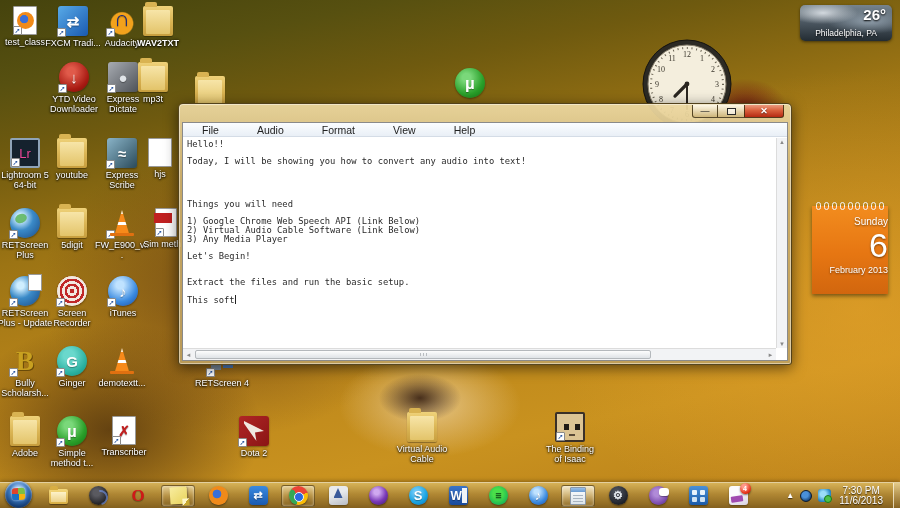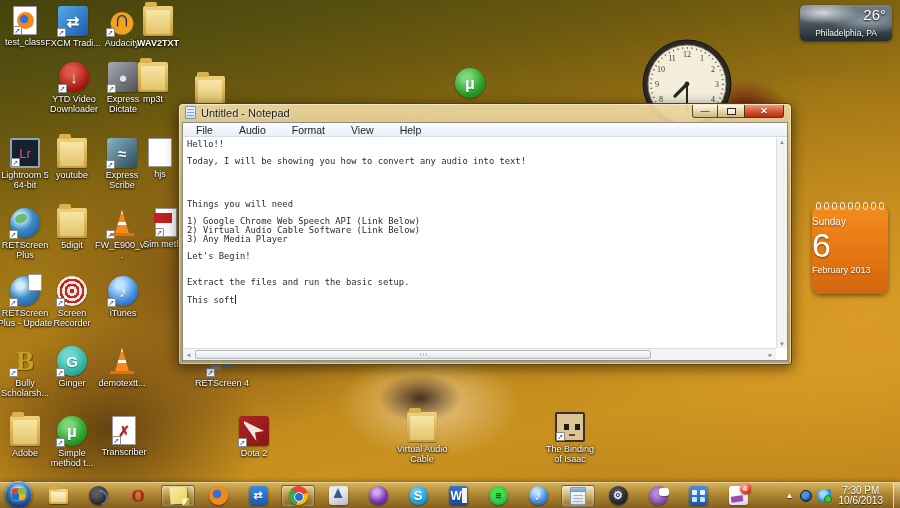--- a/index.html
+++ b/index.html
@@ -61,24 +61,24 @@
   .k-ret4::before{content:'';position:absolute;top:12px;left:4px;width:10px;height:12px;background:#7a8a9a;box-shadow:12px -2px 0 #4a7ab8;}
   .k-utor{border-radius:50%;background:radial-gradient(circle at 38% 32%,#7ad87a 0 15%,#2aa02a 60%,#147014 100%);box-shadow:0 1px 2px rgba(0,0,0,.4);}
   .k-utor .glyph{font-size:17px;}
   
   .gadget{position:absolute;z-index:6;}
   #weather{left:800px;top:5px;width:92px;height:36px;border-radius:5px;overflow:hidden;color:#fff;
      background:radial-gradient(ellipse 50px 16px at 25% 22%,rgba(230,235,240,.85),rgba(230,235,240,0) 70%),
                 radial-gradient(ellipse 60px 18px at 75% 45%,rgba(160,175,188,.8),rgba(160,175,188,0) 70%),
                 linear-gradient(180deg,#77848e 0%,#4e5a64 45%,#232c33 100%);
      box-shadow:0 1px 3px rgba(0,0,0,.5);}
-  #weather .temp{position:absolute;top:1px;right:6px;font-size:15px;font-weight:normal;text-shadow:0 1px 2px #000;}
+  #weather .temp{position:absolute;top:1px;right:6px;font-size:15px;font-weight:bold;text-shadow:0 1px 2px #000;}
   #weather .loc{position:absolute;bottom:3px;left:0;right:0;text-align:center;font-size:8.5px;text-shadow:0 1px 2px #000;}
   #clockgadget{left:641px;top:38px;width:92px;height:92px;z-index:8;}
-  #calendar{left:812px;top:206px;width:76px;height:88px;border-radius:8px;color:#fff;text-align:left;
+  #calendar{left:812px;top:206px;width:76px;height:88px;border-radius:0;color:#fff;text-align:right;
      background:linear-gradient(180deg,#f28c1e 0%,#e67612 55%,#d2660e 100%);box-shadow:0 2px 4px rgba(0,0,0,.45);}
   #calendar .rings{position:absolute;top:-4px;left:4px;right:4px;display:flex;justify-content:space-between;}
   #calendar .rings i{width:5px;height:8px;border:1.5px solid #f4f4f4;border-radius:3px;background:transparent;display:block;}
   #calendar .wd{margin-top:10px;font-size:10px;text-shadow:0 1px 2px rgba(0,0,0,.5);}
   #calendar .day{font-size:34px;line-height:36px;font-weight:normal;text-shadow:0 1px 2px rgba(0,0,0,.5);}
   #calendar .my{font-size:9px;margin-top:2px;text-shadow:0 1px 2px rgba(0,0,0,.5);}
   
   #notepad{position:absolute;left:178px;top:103px;width:614px;height:262px;z-index:20;
      background:linear-gradient(180deg,rgba(235,215,160,.95),rgba(205,175,110,.92) 30%,rgba(190,160,95,.9));
      border:1px solid rgba(70,55,20,.9);border-radius:5px 5px 3px 3px;
@@ -89,21 +89,21 @@
   #np-btns{position:absolute;top:1px;right:7px;display:flex;}
   .npbtn{height:13px;border:1px solid rgba(60,45,15,.85);border-top:none;display:flex;align-items:center;justify-content:center;
      font-size:9px;line-height:1;color:#2a2a2a;background:linear-gradient(180deg,rgba(255,250,235,.95),rgba(205,180,120,.9));}
   .npbtn.min{width:26px;border-radius:0 0 0 3px;}
   .npbtn.max{width:26px;border-left:none;border-right:none;}
   .npbtn.max::after{content:'';width:7px;height:5px;border:1px solid #2a2a2a;background:rgba(255,255,255,.6);}
   .npbtn.close{width:40px;border-radius:0 0 3px 0;color:#fff;font-weight:bold;
      background:linear-gradient(180deg,#eb9a7e 0%,#d9603c 45%,#b52a12 100%);text-shadow:0 1px 1px rgba(0,0,0,.5);}
   #np-client{position:absolute;left:3px;right:3px;top:18px;bottom:3px;background:#fff;border:1px solid #8a8a8a;}
   #np-menu{height:14px;background:linear-gradient(180deg,#fbfdff,#e9eff6);border-bottom:1px solid #d4dce6;display:flex;align-items:center;font-size:10.5px;color:#222;}
-  #np-menu span{padding:0 13px;}
+  #np-menu span{padding:0 19px;}
   #np-text{position:absolute;left:0;right:11px;top:15px;bottom:12px;overflow:hidden;padding:2px 0 0 4px;margin:0;
      font-family:"DejaVu Sans Mono",monospace;font-size:8.8px;line-height:8.6px;color:#2a2a2a;white-space:pre;}
   .caret{display:inline-block;width:1px;height:9px;background:#222;vertical-align:-1px;}
   #np-vscroll{position:absolute;top:15px;right:0;width:11px;bottom:12px;background:#f2f3f5;border-left:1px solid #dcdcdc;
      display:flex;flex-direction:column;justify-content:space-between;align-items:center;font-size:6px;color:#8a8a8a;padding:1px 0;}
   #np-hscroll{position:absolute;left:0;right:11px;bottom:0;height:12px;background:#f2f3f5;border-top:1px solid #dcdcdc;display:flex;align-items:center;font-size:6px;color:#8a8a8a;}
   .harr{width:11px;text-align:center;}
   #np-hthumb{height:9px;flex:0 0 456px;margin-left:1px;border:1px solid #b4b8bc;border-radius:2px;position:relative;
      background:linear-gradient(180deg,#fdfdfd,#dfe3e7);}
   #np-hthumb::after{content:'';position:absolute;left:50%;top:2px;bottom:2px;width:7px;margin-left:-3px;
@@ -429,24 +429,20 @@
         <i></i>
         <i></i>
         <i></i>
       </div>
     <div class="wd">Sunday</div>
     <div class="day">6</div>
     <div class="my">February 2013</div>
   </div>
 
   <div id="notepad">
-    <div id="np-title">
-      <span id="np-ico"></span>
-      <span>Untitled - Notepad</span>
-    </div>
     <div id="np-btns">
       <div class="npbtn min">—</div>
       <div class="npbtn max"></div>
       <div class="npbtn close">✕</div>
     </div>
     <div id="np-client">
       <div id="np-menu">
         <span>File</span>
         <span>Audio</span>
         <span>Format</span>
@@ -578,18 +574,18 @@
             <span class="badge">4</span>
           </div>
   </div>
       </div>
     <div id="tray">
       <span class="trayico">▲</span>
       <span class="tr-circle"></span>
       <span class="tr-globe"></span>
       <div id="tb-clock">
         <div>7:30 PM</div>
-        <div>10/6/2013</div>
+        <div>11/6/2013</div>
       </div>
     </div>
     <div id="showdesk"></div>
   </div>
 </div>
 
 </body></html>

